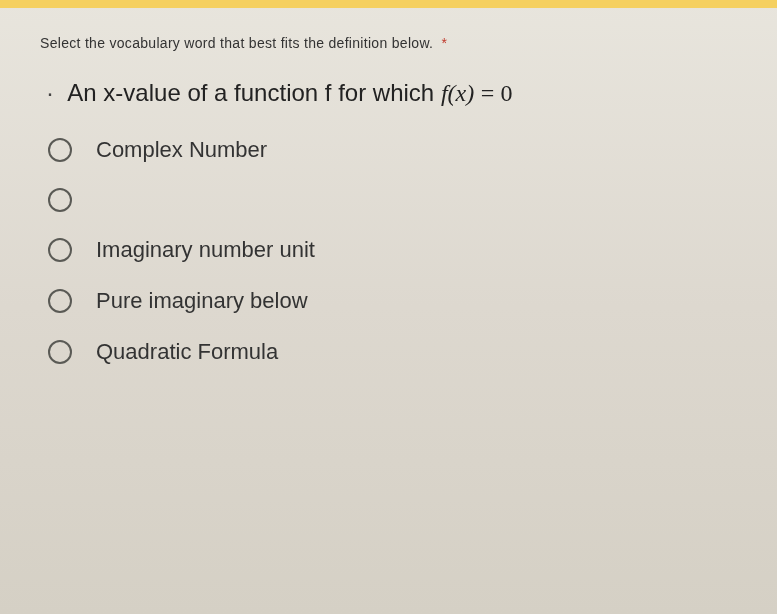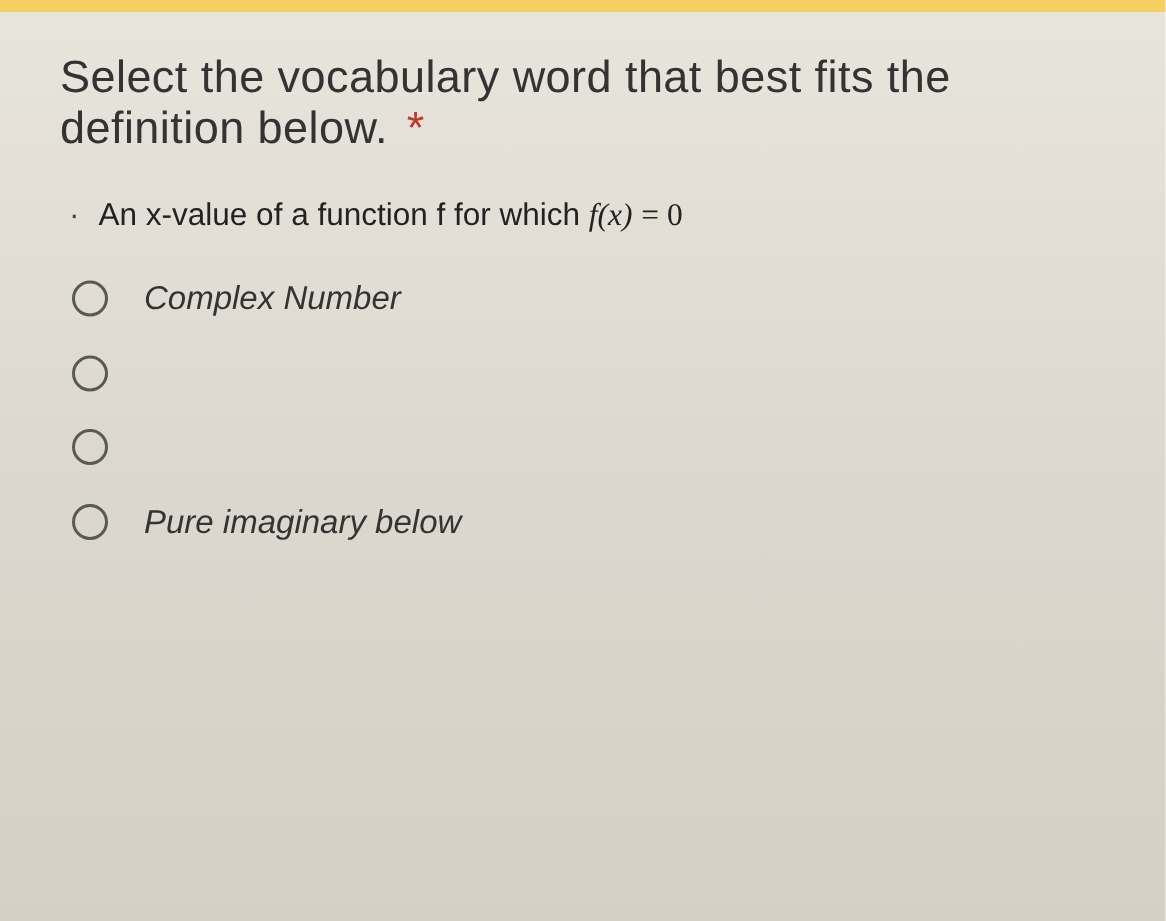--- a/index.html
+++ b/index.html
@@ -21,31 +21,31 @@
       background: #f5d060;
       position: absolute;
       top: 0;
       left: 0;
       right: 0;
     }
     .content {
       margin-top: 15px;
     }
     .prompt-line {
-      font-size: 30px;
+      font-size: 14px;
       color: #333;
       margin-bottom: 28px;
       letter-spacing: 0.3px;
     }
     .required {
       color: #c0392b;
       margin-left: 4px;
     }
     .definition {
-      font-size: 21px;
+      font-size: 24px;
       color: #222;
       margin-bottom: 30px;
       margin-left: 6px;
     }
     .definition .prefix-dot {
       margin-right: 8px;
       color: #444;
     }
     .math-fx {
       font-family: "Times New Roman", Times, serif;
@@ -68,21 +68,20 @@
       height: 24px;
       border: 2.4px solid #5a5a55;
       border-radius: 50%;
       margin-right: 24px;
       background: transparent;
       flex-shrink: 0;
     }
     .option-label {
       font-size: 22px;
       color: #333;
-      font-style: italic;
     }
   </style>
 </head>
 <body>
 
 <div class="top-bar"></div>
 
 <div class="content">
   <div class="prompt-line">
     <span>Select the vocabulary word that best fits the definition below.</span>
@@ -99,19 +98,24 @@
   <div class="options">
     <div class="option-row">
       <div class="radio"></div>
       <div class="option-label">Complex Number</div>
     </div>
     <div class="option-row">
       <div class="radio"></div>
     </div>
     <div class="option-row">
       <div class="radio"></div>
+      <div class="option-label">Imaginary number unit</div>
     </div>
     <div class="option-row">
       <div class="radio"></div>
       <div class="option-label">Pure imaginary below</div>
     </div>
+    <div class="option-row">
+      <div class="radio"></div>
+      <div class="option-label">Quadratic Formula</div>
+    </div>
   </div>
 </div>
 
 </body></html>

